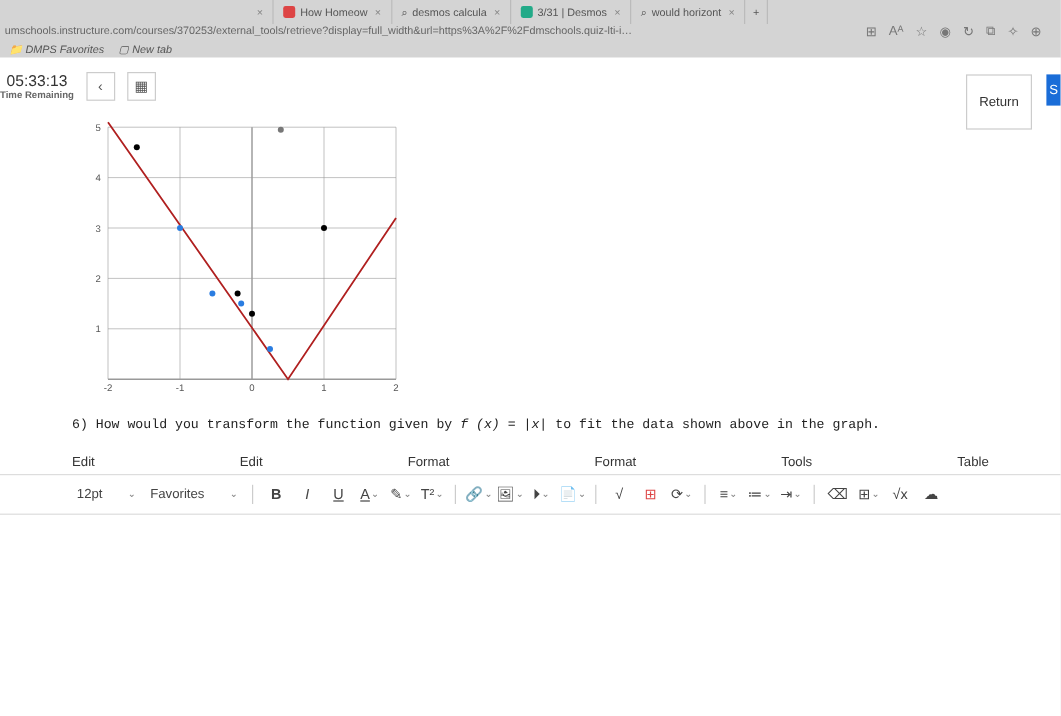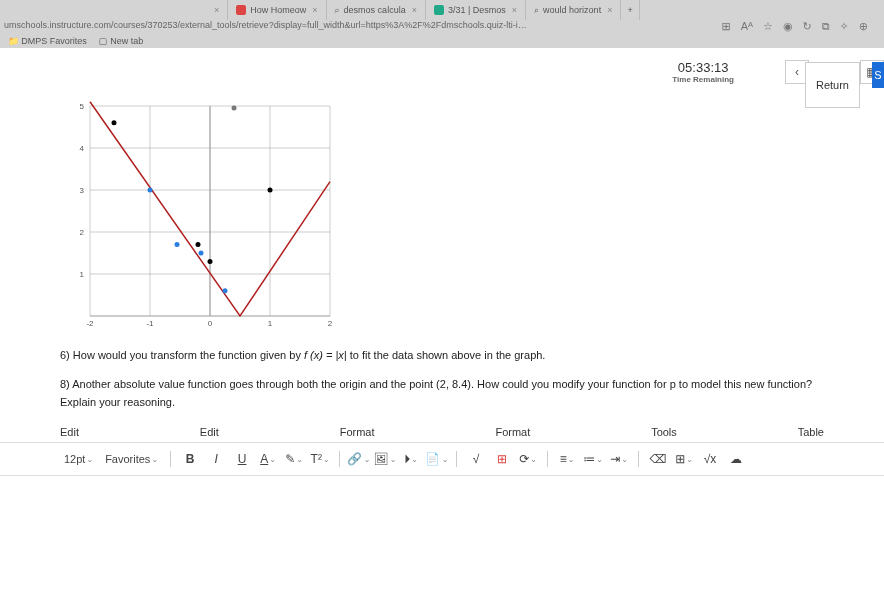--- a/index.html
+++ b/index.html
@@ -7,43 +7,43 @@
 
 .browser-chrome { background: #d4d4d4; height: 48px; display: flex; flex-direction: column; }
 .tab-bar { display: flex; height: 20px; align-items: center; font-size: 9px; color: #555; padding-left: 200px; gap: 0; }
 .tab { display: flex; align-items: center; padding: 0 8px; border-right: 1px solid #bbb; height: 100%; white-space: nowrap; }
 .tab .close { margin-left: 6px; color: #888; }
 .tab-icon { width: 10px; height: 10px; margin-right: 4px; display: inline-block; }
 .addr-row { display: flex; align-items: flex-start; height: 14px; font-size: 9px; color: #666; padding: 0 4px; }
 .url-text { flex: 1; white-space: nowrap; overflow: hidden; }
 .addr-icons { display: flex; gap: 10px; padding: 0 12px; color: #777; }
 .addr-icons span { font-size: 11px; }
-.bookmarks { display: flex; align-items: center; height: 14px; font-size: 9px; color: #555; padding: 0 8px; gap: 12px; }
+.bookmarks { display: flex; align-items: center; height: 14px; font-size: 9px; color: #555; padding: 0 8px; gap: 12px; font-style: italic; }
 .bookmarks .folder { color: #d89020; margin-right: 2px; }
 
 .content { background: #fff; height: 549px; padding: 0; position: relative; overflow: hidden; }
 
-.quiz-header { display: flex; align-items: center; justify-content: flex-end; height: 48px; position: relative; gap: 41px; }
+.quiz-header { display: flex; align-items: center; justify-content: flex-start; height: 48px; position: relative; }
 .timer { text-align: center; font-size: 10px; color: #333; }
 .timer .time { font-size: 13px; font-weight: 500; }
 .timer .label { font-size: 8px; color: #666; font-weight: bold; }
 .nav-btn { width: 24px; height: 24px; border: 1px solid #ccc; background: #fff; margin-left: 10px; font-size: 12px; color: #555; display: inline-flex; align-items: center; justify-content: center; }
 .return-btn { position: absolute; right: 24px; top: 14px; font-size: 11px; color: #333; border: 1px solid #ccc; padding: 16px 10px; background: #fff; }
 .sbtn { position: absolute; right: 0; top: 14px; background: #1a6dd8; color: #fff; width: 12px; height: 26px; font-size: 11px; display: flex; align-items: center; justify-content: center; }
 
 .graph-wrap { padding: 0 0 0 60px; }
 .graph { position: relative; width: 280px; height: 240px; }
 .graph svg { position: absolute; top: 0; left: 0; }
 
-.questions { padding: 10px 60px 0 60px; font-size: 11px; color: #222; line-height: 1.7; }
+.questions { padding: 10px 60px 0 60px; font-size: 11px; color: #222; line-height: 1.7; font-family: Liberation Mono, monospace; }
 .questions p { margin-bottom: 10px; }
 
 .editor-menus { display: flex; gap: 14px; font-size: 11px; color: #333; padding: 4px 60px; margin-top: 6px; justify-content: space-between; }
 .editor-toolbar { display: flex; align-items: center; gap: 4px; padding: 6px 60px; border-top: 1px solid #ddd; border-bottom: 1px solid #ddd; font-size: 11px; color: #444; }
-.tb-select { border: none; background: none; font-size: 11px; color: #444; padding: 2px 4px; display: flex; align-items: center; gap: 0; }
+.tb-select { border: none; background: none; font-size: 11px; color: #444; padding: 2px 4px; display: flex; align-items: center; gap: 20px; }
 .tb-btn { width: 22px; height: 20px; display: inline-flex; align-items: center; justify-content: center; font-size: 12px; }
 .tb-sep { width: 1px; height: 16px; background: #ccc; margin: 0 4px; }
 .chev { font-size: 8px; color: #888; margin-left: 1px; }
 
 .editor-area { margin: 6px 60px 0 60px; border: 2px solid #2a7de1; padding: 8px; font-size: 11px; color: #333; min-height: 20px; position: relative; }
 .scroll-ind { position: absolute; right: -2px; top: -2px; bottom: -6px; width: 8px; background: #ddd; }
 .scroll-nub { position: absolute; right: -1px; bottom: -5px; width: 6px; height: 6px; background: #888; }
 </style>
 </head>
 <body>
@@ -139,21 +139,20 @@
           <circle cx="141" cy="157" r="2.5" fill="#2a7de1"></circle>
           <circle cx="150" cy="165.4" r="2.5" fill="#000"></circle>
           <circle cx="165" cy="194.8" r="2.5" fill="#2a7de1"></circle>
           <circle cx="174" cy="12.099999999999994" r="2.5" fill="#777"></circle>
         </svg>
     </div>
   </div>
 
   <div class="questions">
     <p><span>6) How would you transform the function given by </span><i><span>f (x) = |x|</span></i><span> to fit the data shown above in the graph.</span></p>
-    <p>8) Another absolute value function goes through both the origin and the point (2, 8.4). How could you modify your function for p to model this new function? Explain your reasoning.</p>
   </div>
 
   <div class="editor-menus">
     <span>Edit</span>
     <span>Edit</span>
     <span>Format</span>
     <span>Format</span>
     <span>Tools</span>
     <span>Table</span>
   </div>

